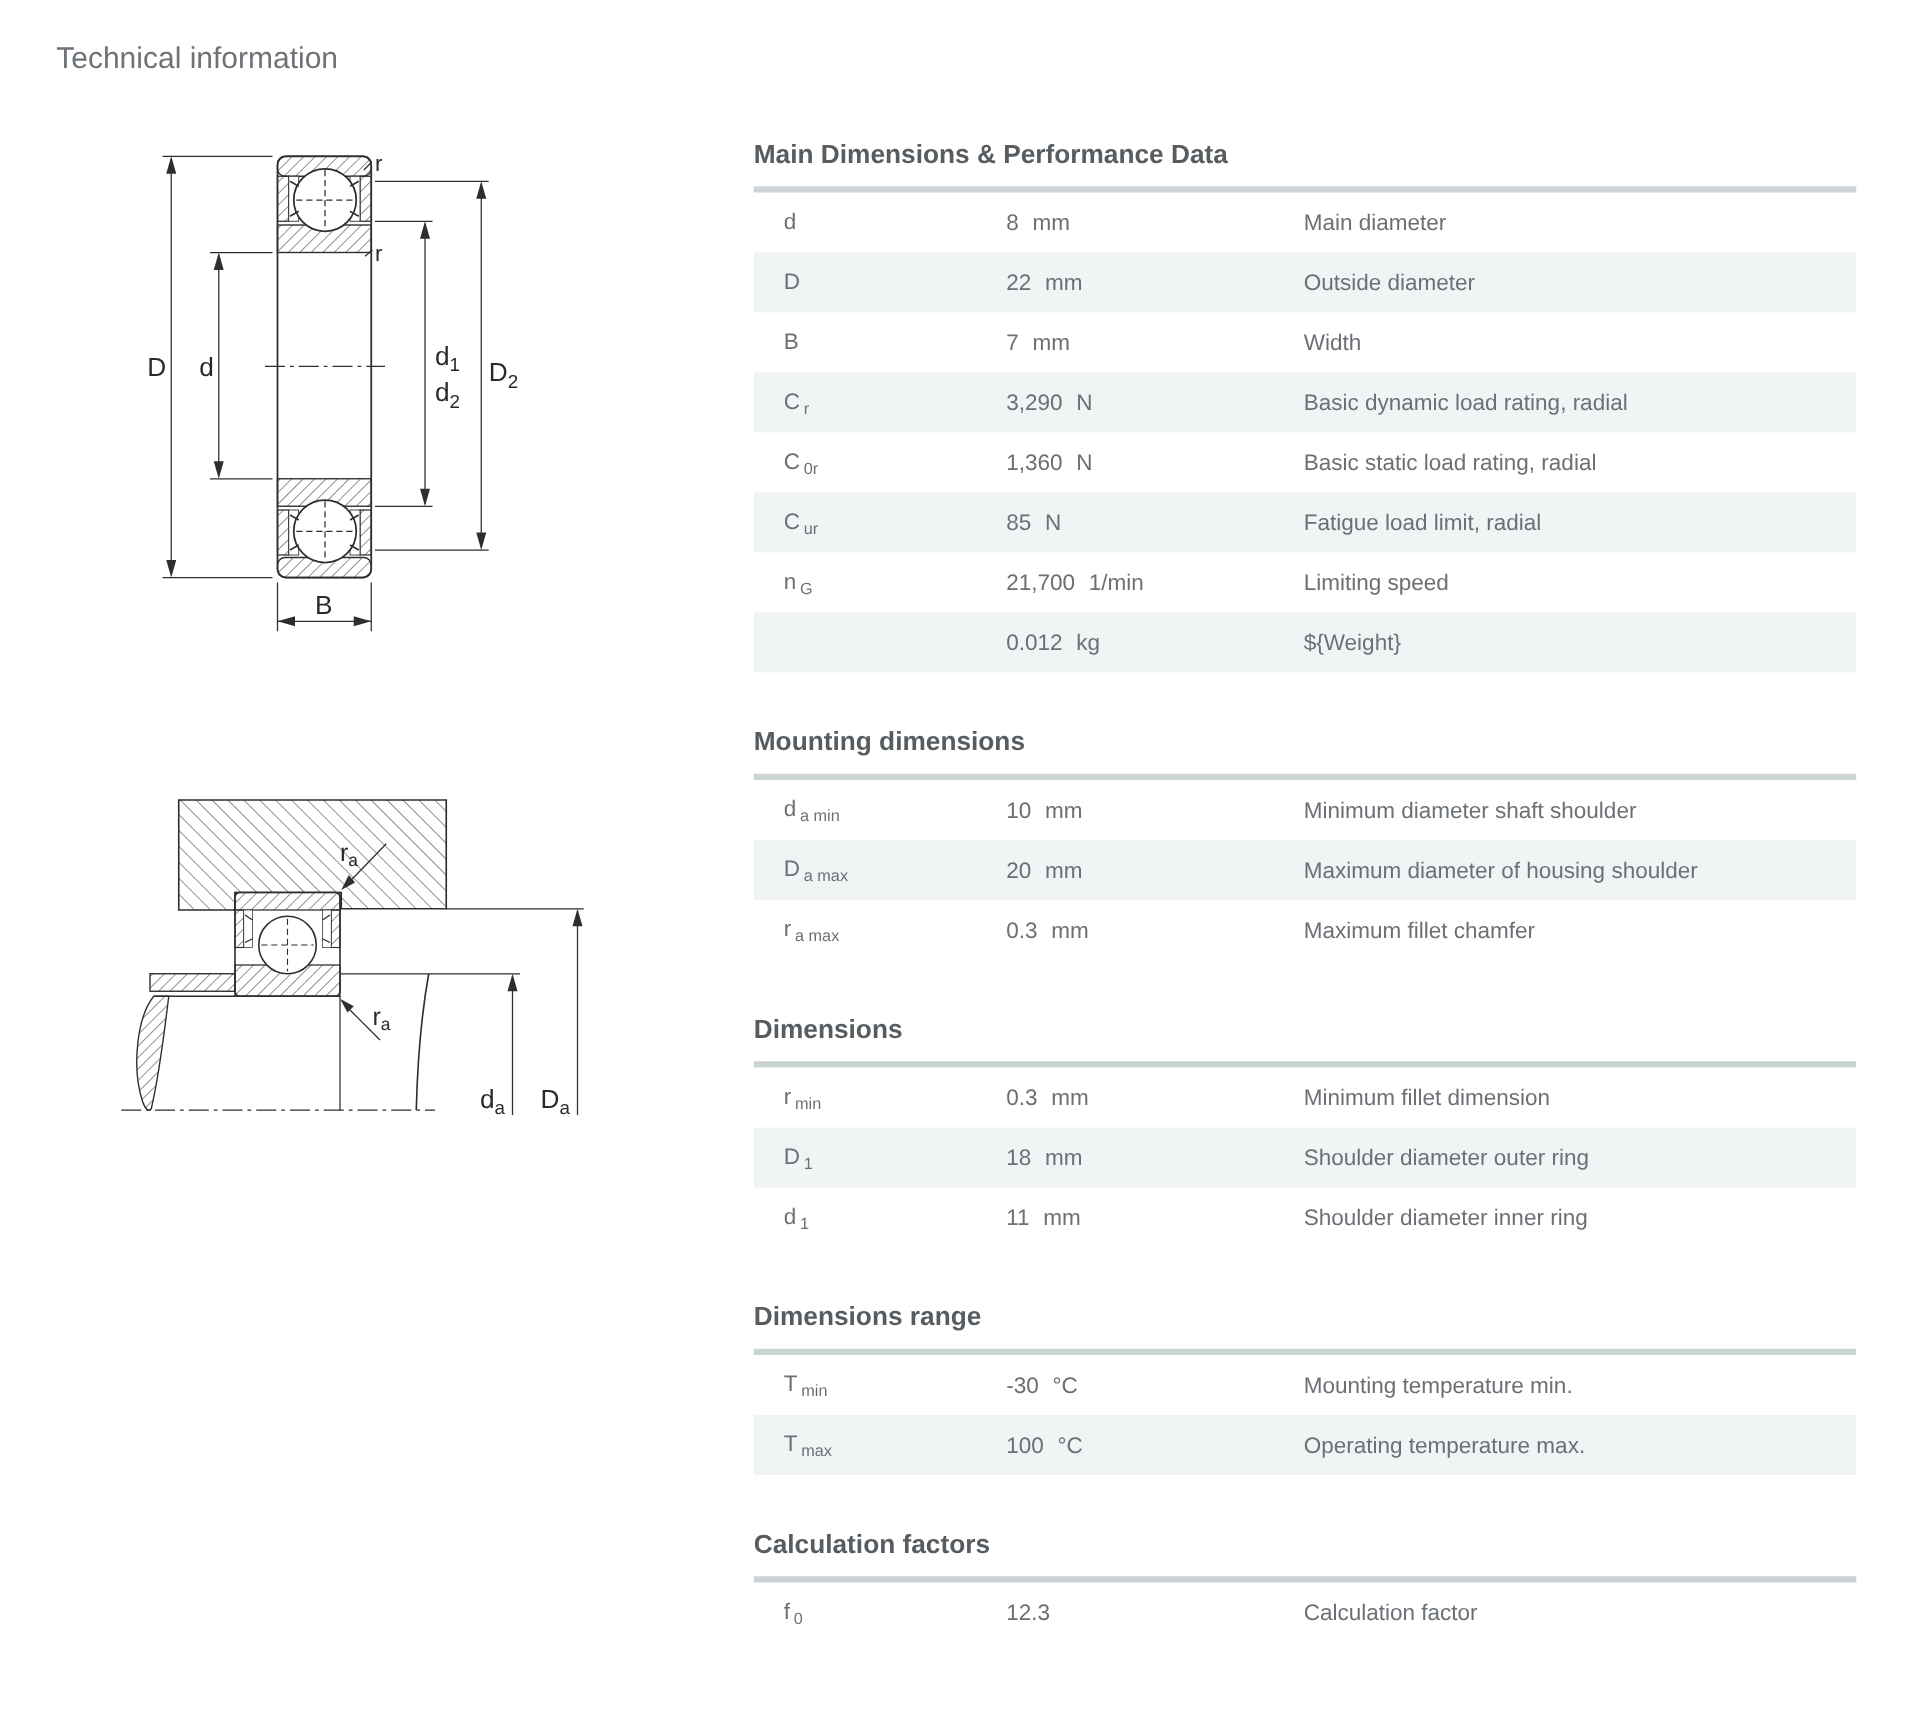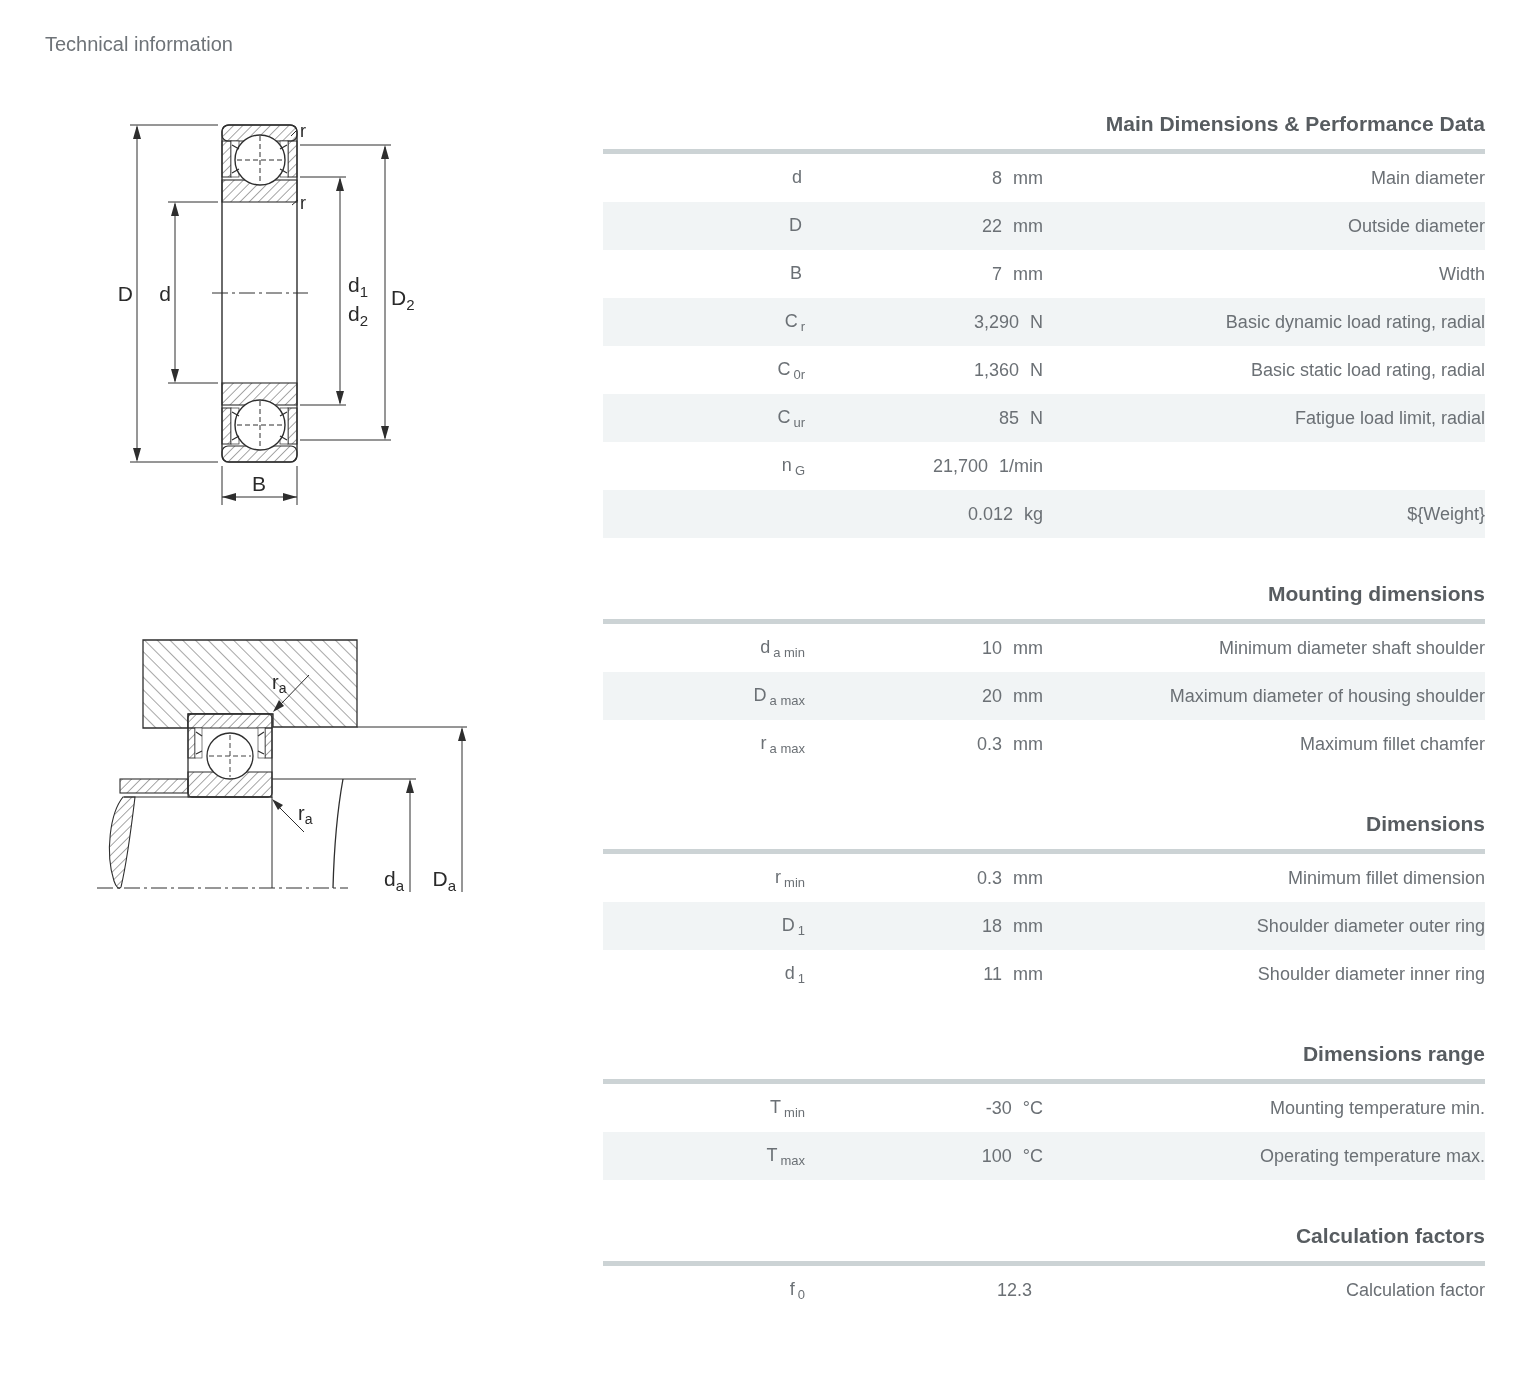--- a/index.html
+++ b/index.html
@@ -1,21 +1,21 @@
 <!DOCTYPE html>
 <html><head>
 <meta charset="utf-8">
 <style>
   html,body{margin:0;padding:0;background:#fff;}
   body{width:1536px;height:1378px;position:relative;font-family:"Liberation Sans",sans-serif;overflow:hidden;}
-  .page-title{position:absolute;left:45px;top:33px;font-size:20px;color:#6e7378;font-weight:400;}
+  .page-title{position:absolute;left:45px;top:33px;font-size:24px;color:#6e7378;font-weight:400;}
   .drawing-top{position:absolute;left:95px;top:105px;}
   .drawing-bottom{position:absolute;left:90px;top:625px;}
   .tables{position:absolute;left:603px;top:112px;width:882px;}
-  .section{margin-top:44px;text-align:right;}
+  .section{margin-top:44px;}
   .section:first-child{margin-top:0;}
   .section h2{margin:0 0 13px 0;font-size:21px;line-height:24px;font-weight:bold;color:#575c60;}
   .bar{height:5px;background:#ccd3d5;}
   .row{display:flex;align-items:center;height:48px;font-size:18px;color:#6b7075;}
   .rows .row:nth-child(even){background:#f1f4f5;}
   .col-sym{width:178px;padding-left:24px;flex:none;}
   .col-val{width:238px;flex:none;}
   .col-desc{flex:1;}
   .sub{font-size:13px;vertical-align:-4px;margin-left:3px;}
   .unit{margin-left:11px;}
@@ -194,20 +194,21 @@
         <span class="col-desc">Basic static load rating, radial</span>
       </div>
       <div class="row">
         <span class="col-sym"><span>C</span><span class="sub">ur</span></span>
         <span class="col-val"><span>85</span><span class="unit">N</span></span>
         <span class="col-desc">Fatigue load limit, radial</span>
       </div>
       <div class="row">
         <span class="col-sym"><span>n</span><span class="sub">G</span></span>
         <span class="col-val"><span>21,700</span><span class="unit">1/min</span></span>
+        <span class="col-desc">Limiting speed</span>
       </div>
       <div class="row">
         <span class="col-sym"><span></span><span class="sub"></span></span>
         <span class="col-val"><span>0.012</span><span class="unit">kg</span></span>
         <span class="col-desc">${Weight}</span>
       </div>
     </div>
   </div>
 
   <div class="section">

